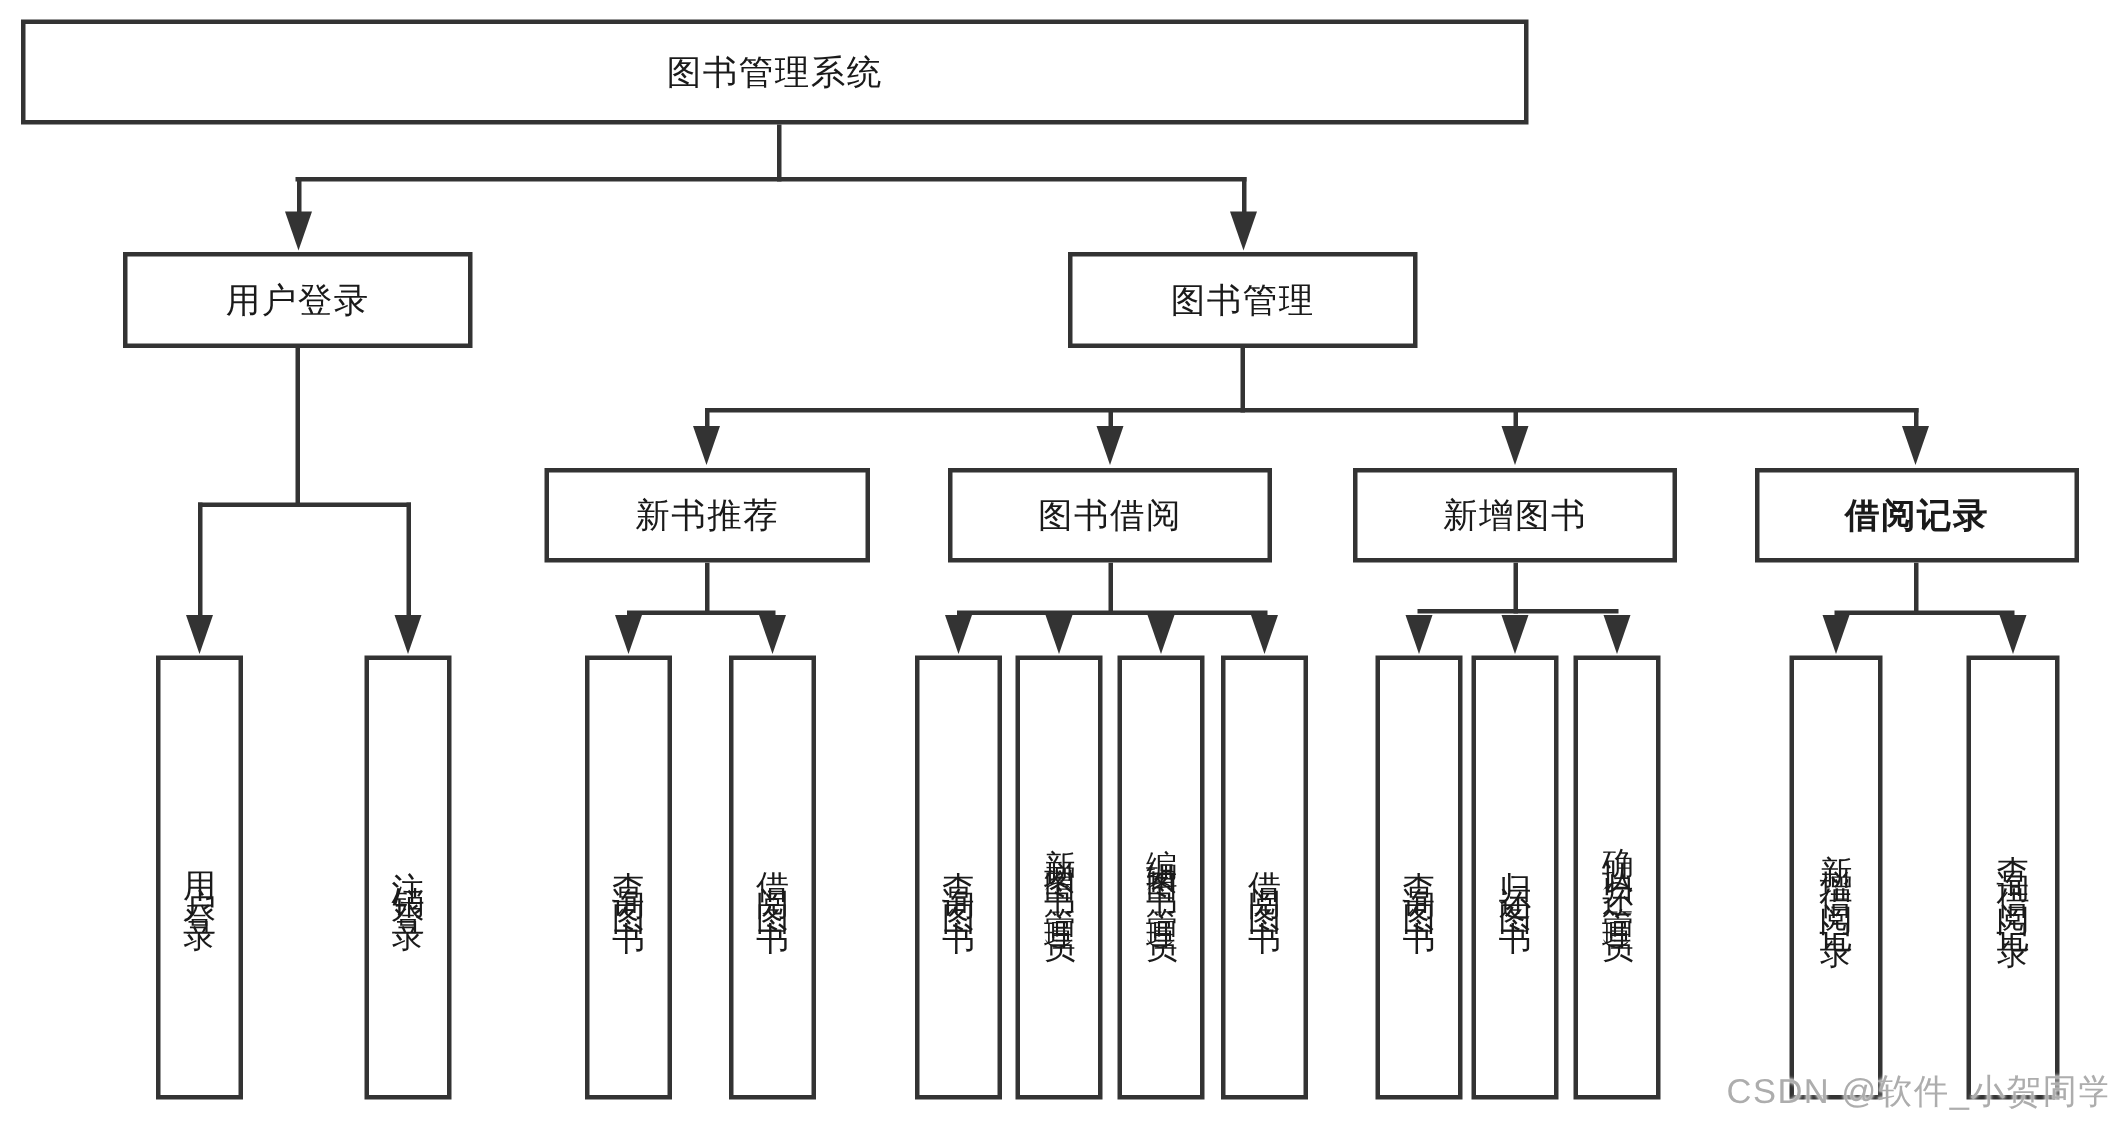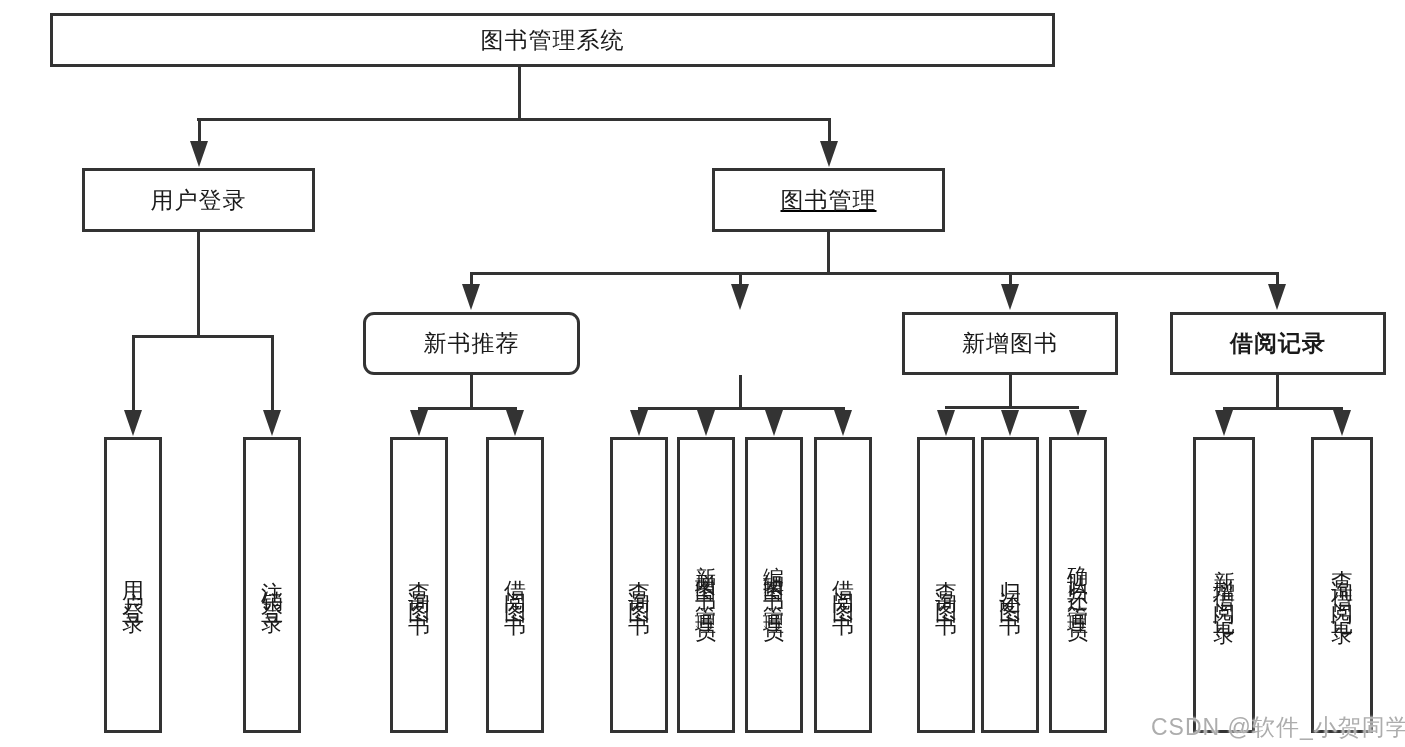--- a/index.html
+++ b/index.html
@@ -8,21 +8,21 @@
   }
   html,body{margin:0;padding:0;background:#ffffff;}
   .canvas{
     position:relative; width:1405px; height:747px; background:var(--box-fill);
     font-family:"Liberation Sans","DejaVu Sans",sans-serif; overflow:hidden;
   }
   .box{
     position:absolute; box-sizing:border-box; background:var(--box-fill);
     border:3px solid var(--box-border); display:flex; align-items:center; justify-content:center;
   }
-  .root{left:14px; top:13px; width:1005px; height:54px;margin-left:36px;}
+  .root{left:14px; top:13px; width:1005px; height:70px;}
   .l2{top:168px; width:233px; height:64px;}
   .l3{top:312px; width:216px; height:63px;}
   .leaf{top:437px; width:58px; height:296px;}
   .hlabel{font-size:23px; color:var(--text); letter-spacing:1px; white-space:nowrap;}
   .vlabel{
     writing-mode:vertical-rl; text-orientation:mixed; line-height:1;
     font-size:22px; color:var(--text); letter-spacing:11px; white-space:nowrap;
   }
   .vlabel.long{letter-spacing:8px; font-size:21px;}
   .vline{position:absolute; width:3px; background:var(--line);}
@@ -91,26 +91,29 @@
   <div class="arrow" style="left:1215px; top:410px;"></div>
   <div class="arrow" style="left:1333px; top:410px;"></div>
 
   <div class="box root">
     <span class="hlabel">图书管理系统</span>
   </div>
 
   <div class="box l2" style="left:82px;">
     <span class="hlabel">用户登录</span>
   </div>
-  <div class="box l2" style="left:712px;text-decoration:underline;">
+  <div class="box l2" style="left:712px;">
     <span class="hlabel">图书管理</span>
   </div>
 
-  <div class="box l3" style="left:363px; width:217px;border-radius:11px;">
+  <div class="box l3" style="left:363px; width:217px;">
     <span class="hlabel">新书推荐</span>
+  </div>
+  <div class="box l3" style="left:632px;">
+    <span class="hlabel">图书借阅</span>
   </div>
   <div class="box l3" style="left:902px;">
     <span class="hlabel">新增图书</span>
   </div>
   <div class="box l3" style="left:1170px;font-weight:bold;">
     <span class="hlabel">借阅记录</span>
   </div>
 
   <div class="box leaf" style="left:104px;">
     <span class="vlabel">用户登录</span>

